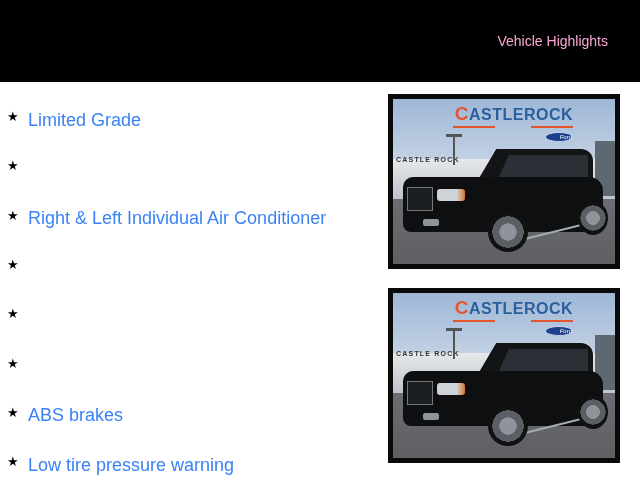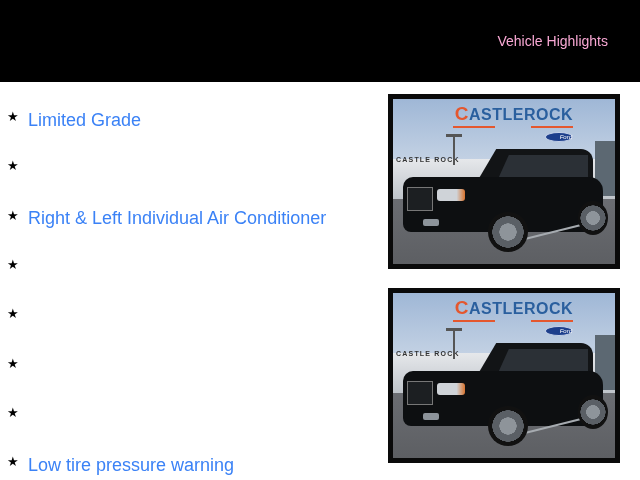--- a/index.html
+++ b/index.html
@@ -138,20 +138,21 @@
     <span class="star">★</span>
   </li>
   <li class="feature">
     <span class="star">★</span>
   </li>
   <li class="feature">
     <span class="star">★</span>
   </li>
   <li class="feature">
     <span class="star">★</span>
+    <span class="label">ABS brakes</span>
   </li>
   <li class="feature">
     <span class="star">★</span>
     <span class="label">Low tire pressure warning</span>
   </li>
 </ul>
 
 <div class="photo-frame one" title="Black SUV at Castle Rock Ford dealership">
   <div class="photo">
     <div class="building"></div>

